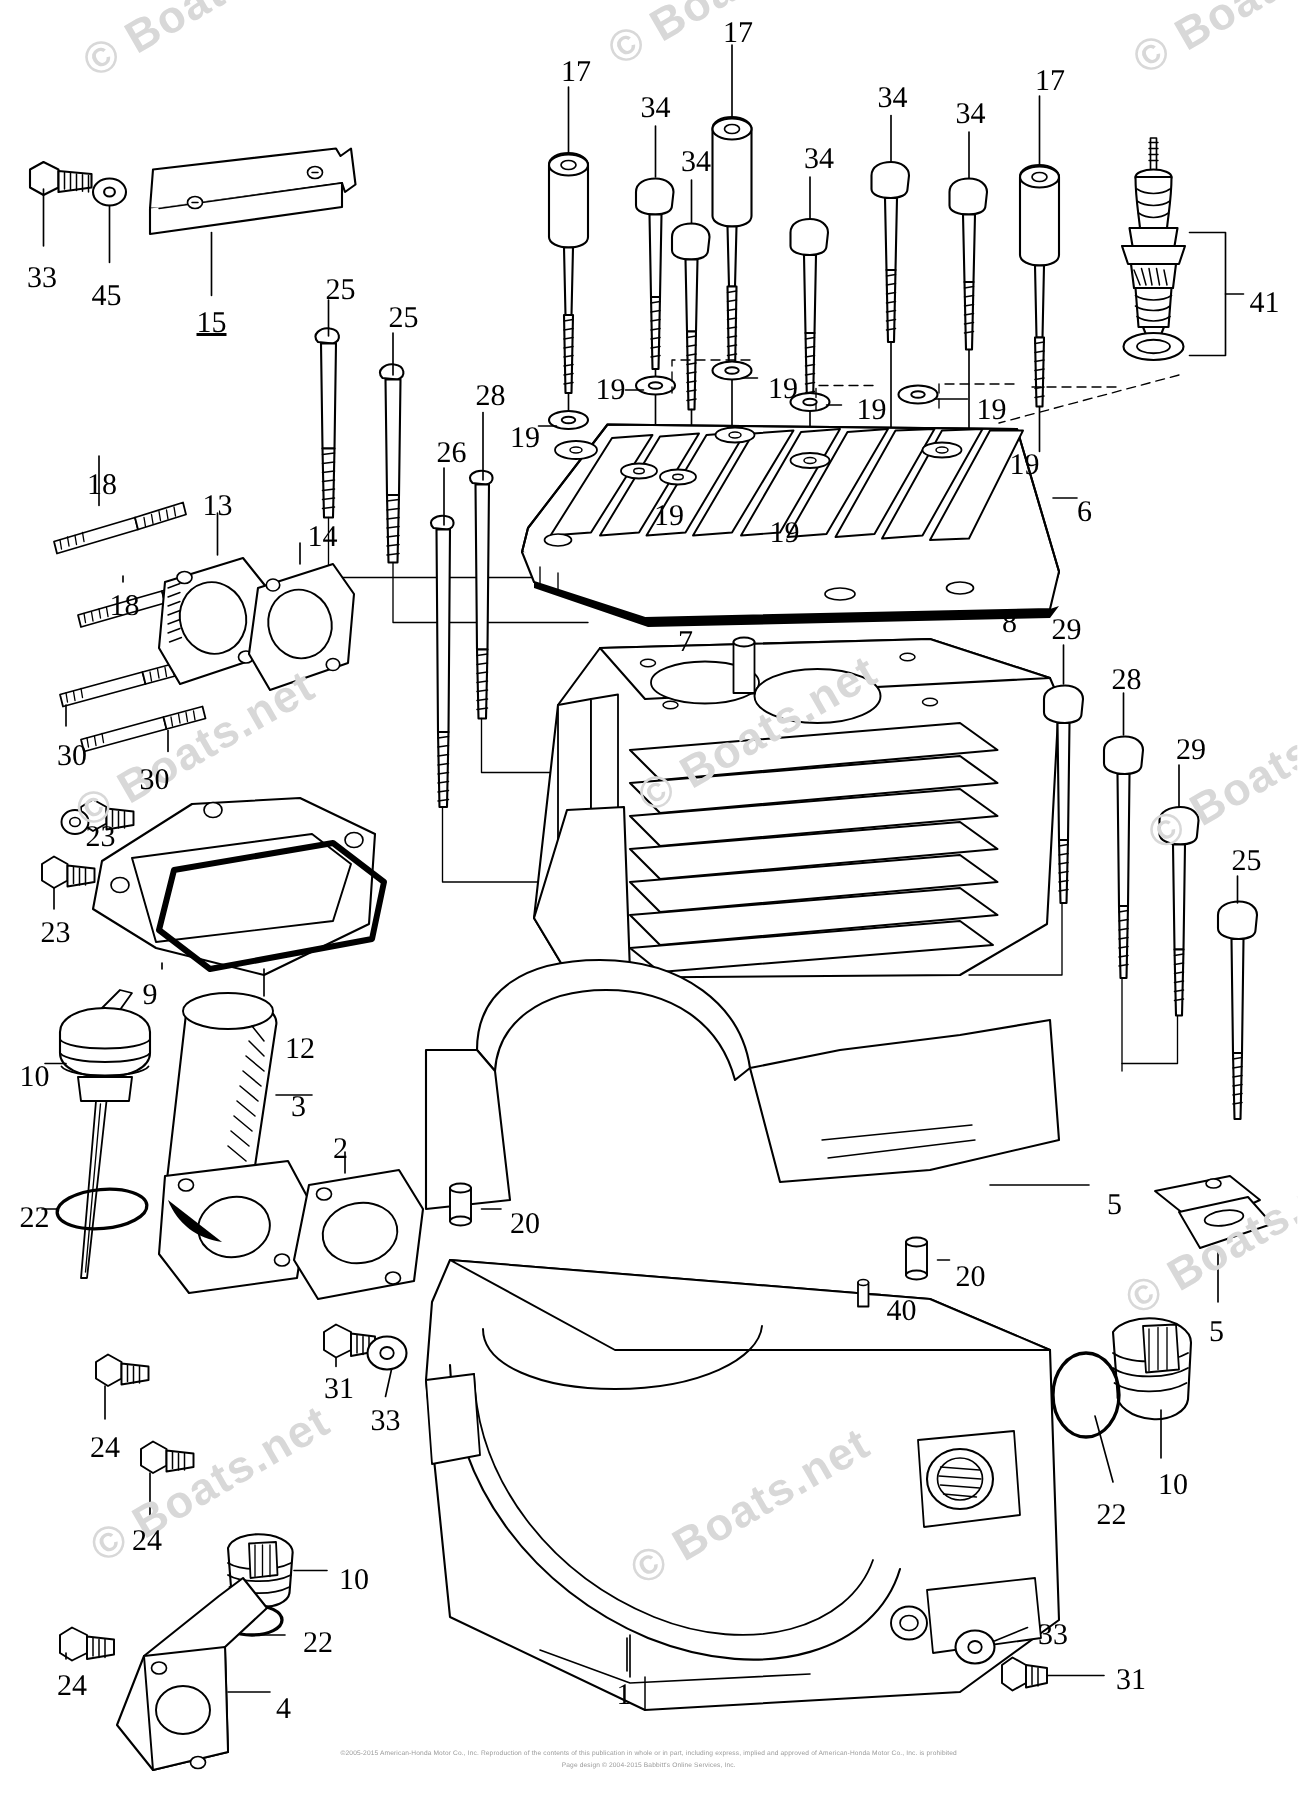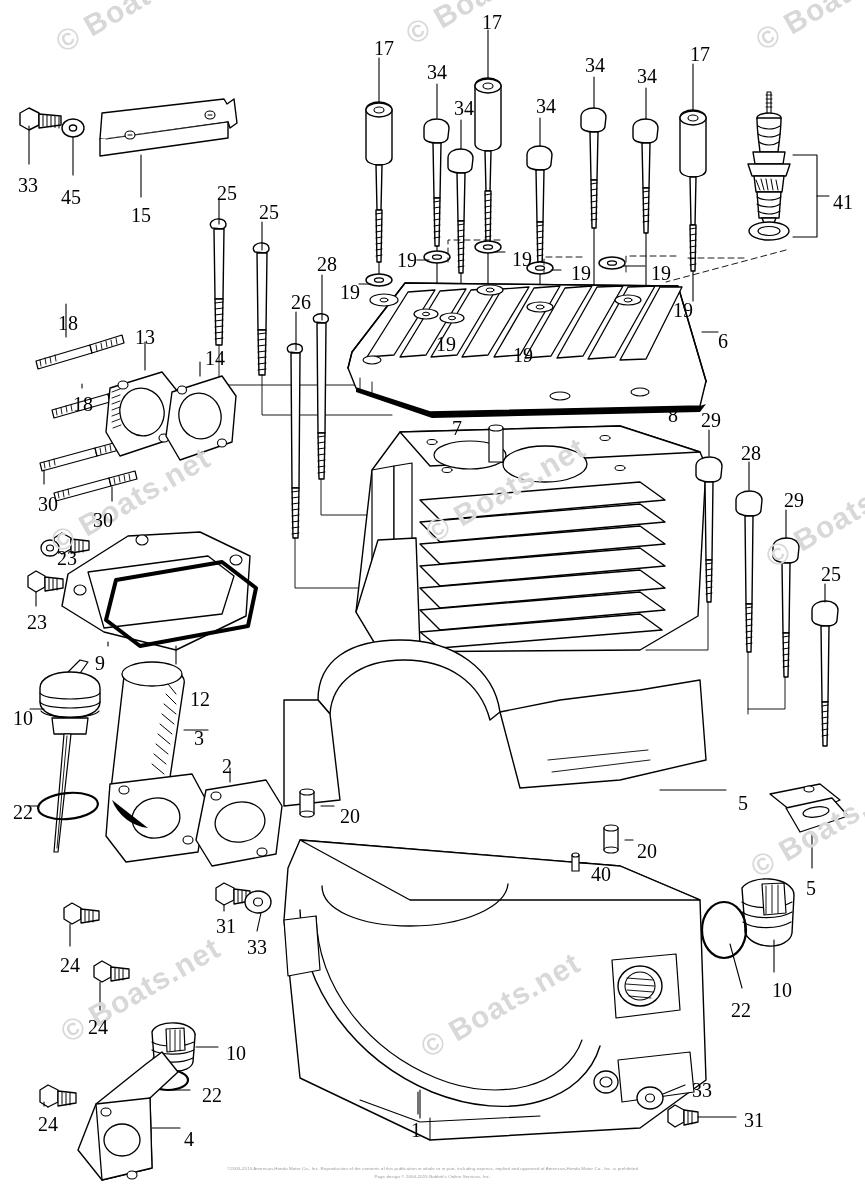--- a/index.html
+++ b/index.html
@@ -666,21 +666,21 @@
   <div class="wm" style="left:750px;top:28px;">© Boats.net</div>
   <div class="wm" style="left:45px;top:530px;">© Boats.net</div>
   <div class="wm" style="left:420px;top:520px;">© Boats.net</div>
   <div class="wm" style="left:760px;top:545px;">© Boats.net</div>
   <div class="wm" style="left:55px;top:1020px;">© Boats.net</div>
   <div class="wm" style="left:415px;top:1035px;">© Boats.net</div>
   <div class="wm" style="left:745px;top:855px;">© Boats.net</div>
 
   <div class="lbl" style="left:18px;top:175px;">33</div>
   <div class="lbl" style="left:61px;top:187px;">45</div>
-  <div class="lbl" style="left:131px;top:205px;">15</div>
+  <div class="lbl" style="left:131px;top:205px;text-decoration:underline;">15</div>
   <div class="lbl" style="left:217px;top:183px;">25</div>
   <div class="lbl" style="left:259px;top:202px;">25</div>
   <div class="lbl" style="left:317px;top:254px;">28</div>
   <div class="lbl" style="left:291px;top:292px;">26</div>
   <div class="lbl" style="left:340px;top:282px;">19</div>
   <div class="lbl" style="left:374px;top:38px;">17</div>
   <div class="lbl" style="left:427px;top:62px;">34</div>
   <div class="lbl" style="left:454px;top:98px;">34</div>
   <div class="lbl" style="left:482px;top:12px;">17</div>
   <div class="lbl" style="left:536px;top:96px;">34</div>

